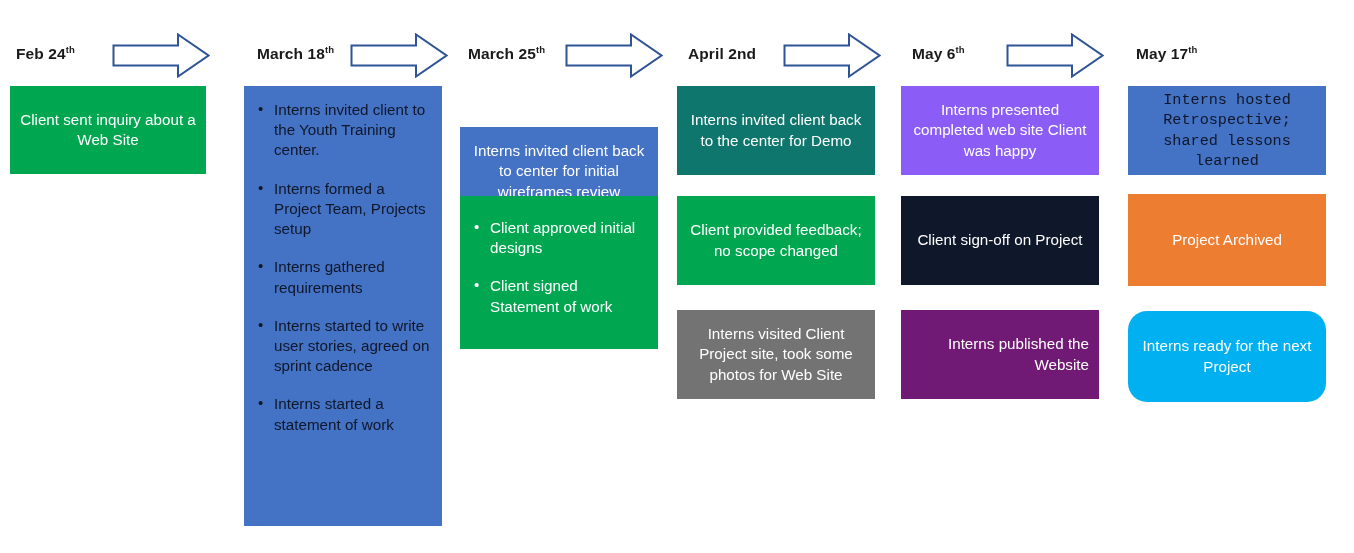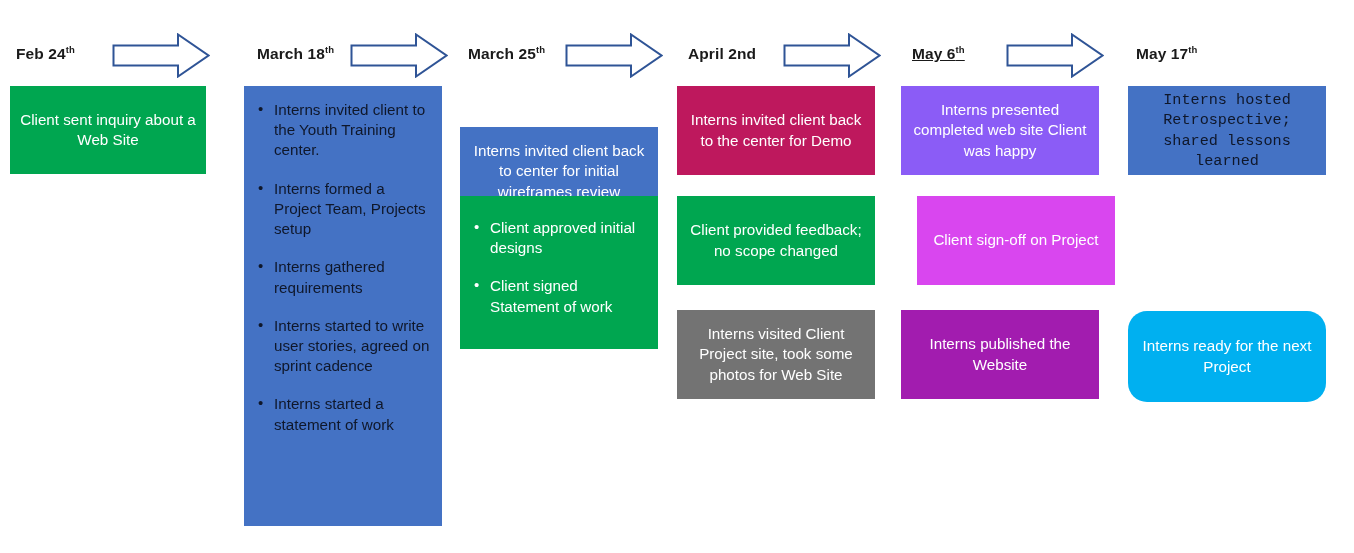--- a/index.html
+++ b/index.html
@@ -158,51 +158,54 @@
         </ul>
       </div>
     </div>
     <div class="column" id="col-4">
       <div class="col-head">
         <div class="date-label" style="color: rgb(26, 26, 26);"><span>April 2nd</span></div>
         <div class="arrow"><svg width="98" height="45" viewBox="0 0 98 45">
             <path d="M1.5 12.5 L66 12.5 L66 1.5 L96.5 22.5 L66 43.5 L66 32.5 L1.5 32.5 Z" fill="#FFFFFF" stroke="#2F5496" stroke-width="2" stroke-linejoin="miter"></path>
           </svg></div>
       </div>
-      <div class="card card-1 center" style="background: #be185d; color: rgb(255, 255, 255);">
+      <div class="card card-1 center" style="background: #0f766e; color: rgb(255, 255, 255);">
         <div class="card-text">Interns invited client back to the center for Demo</div>
       </div>
       <div class="card card-2 center" style="background: rgb(0, 166, 80); color: rgb(255, 255, 255);">
         <div class="card-text">Client provided feedback; no scope changed</div>
       </div>
       <div class="card card-3 center" style="background: #737373; color: rgb(255, 255, 255);">
         <div class="card-text">Interns visited Client Project site, took some photos for Web Site</div>
       </div>
     </div>
     <div class="column" id="col-5">
       <div class="col-head">
-        <div class="date-label" style="color: rgb(26, 26, 26); text-decoration: underline;"><span>May 6</span><sup>th</sup></div>
+        <div class="date-label" style="color: rgb(26, 26, 26);"><span>May 6</span><sup>th</sup></div>
         <div class="arrow"><svg width="98" height="45" viewBox="0 0 98 45">
             <path d="M1.5 12.5 L66 12.5 L66 1.5 L96.5 22.5 L66 43.5 L66 32.5 L1.5 32.5 Z" fill="#FFFFFF" stroke="#2F5496" stroke-width="2" stroke-linejoin="miter"></path>
           </svg></div>
       </div>
       <div class="card card-1 center" style="background: #8b5cf6; color: rgb(255, 255, 255); text-align: center;">
         <div class="card-text">Interns presented completed web site Client was happy</div>
       </div>
-      <div class="card card-2 center" style="background: #d946ef; color: rgb(255, 255, 255); margin-left: 16px;">
+      <div class="card card-2 center" style="background: #0f172a; color: rgb(255, 255, 255);">
         <div class="card-text">Client sign-off on Project</div>
       </div>
-      <div class="card card-3 center" style="background: #a21caf; color: rgb(255, 255, 255);">
+      <div class="card card-3 center" style="background: #701a75; color: rgb(255, 255, 255); text-align: right;">
         <div class="card-text">Interns published the Website</div>
       </div>
     </div>
     <div class="column" id="col-6">
       <div class="col-head">
         <div class="date-label" style="color: rgb(26, 26, 26);"><span>May 17</span><sup>th</sup></div>
       </div>
       <div class="card card-1 center" style="background: rgb(68, 114, 196); color: #0f172a; font-family: Liberation Mono, monospace;">
         <div class="card-text">Interns hosted Retrospective; shared lessons learned</div>
       </div>
+      <div class="card card-2 center" style="background: rgb(237, 125, 49); color: rgb(255, 255, 255);">
+        <div class="card-text">Project Archived</div>
+      </div>
       <div class="card card-3 center" style="background: rgb(0, 176, 240); color: rgb(255, 255, 255);">
         <div class="card-text">Interns ready for the next Project</div>
       </div>
     </div>
   </div>
 
 </body></html>

